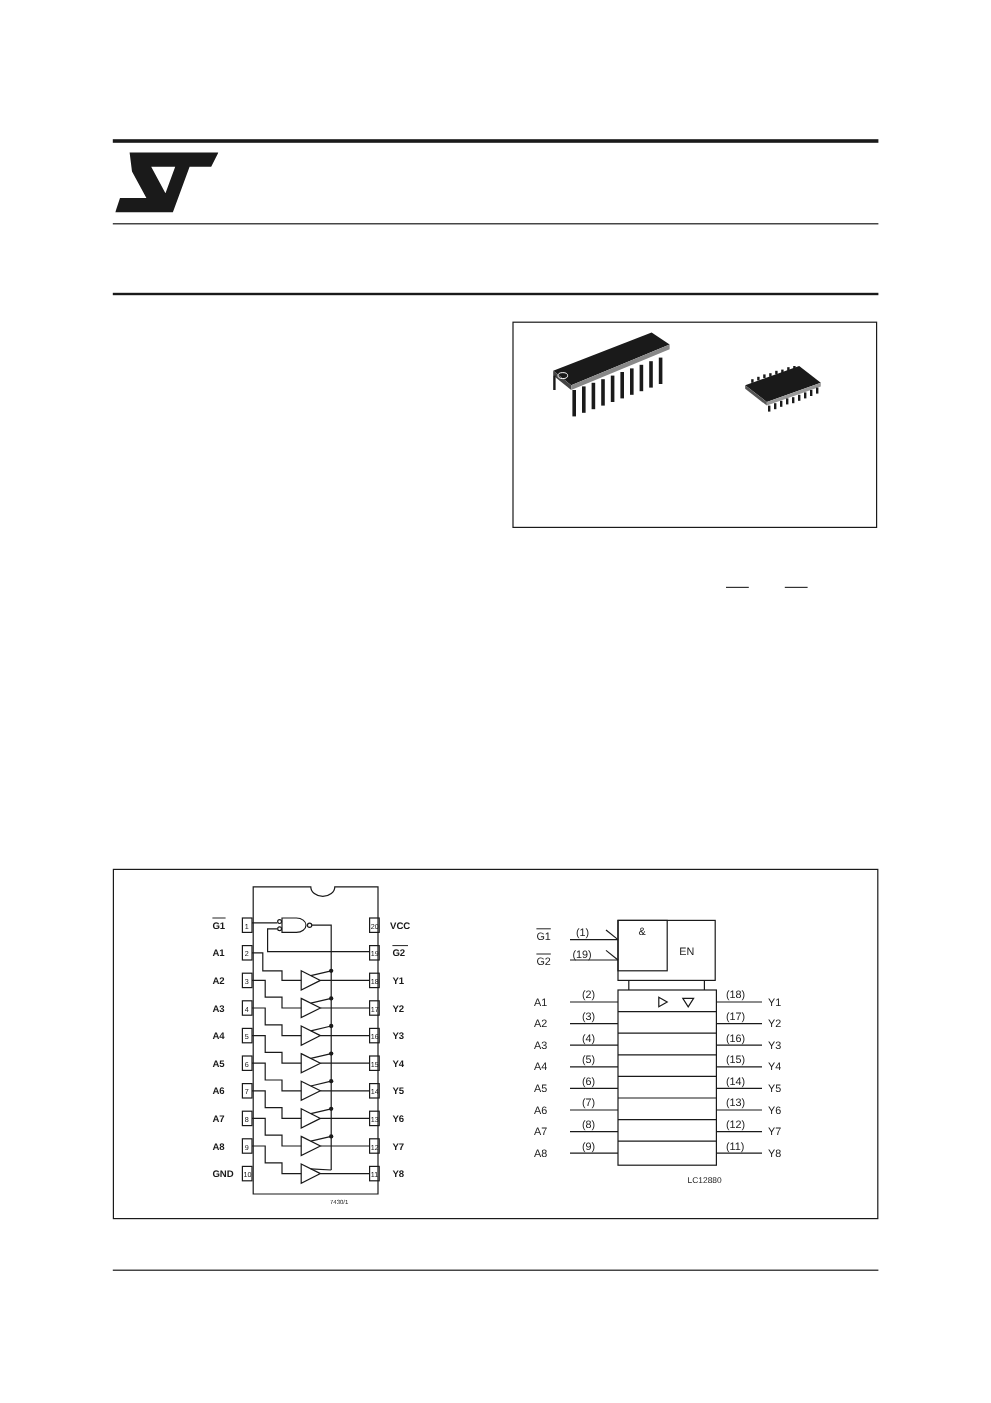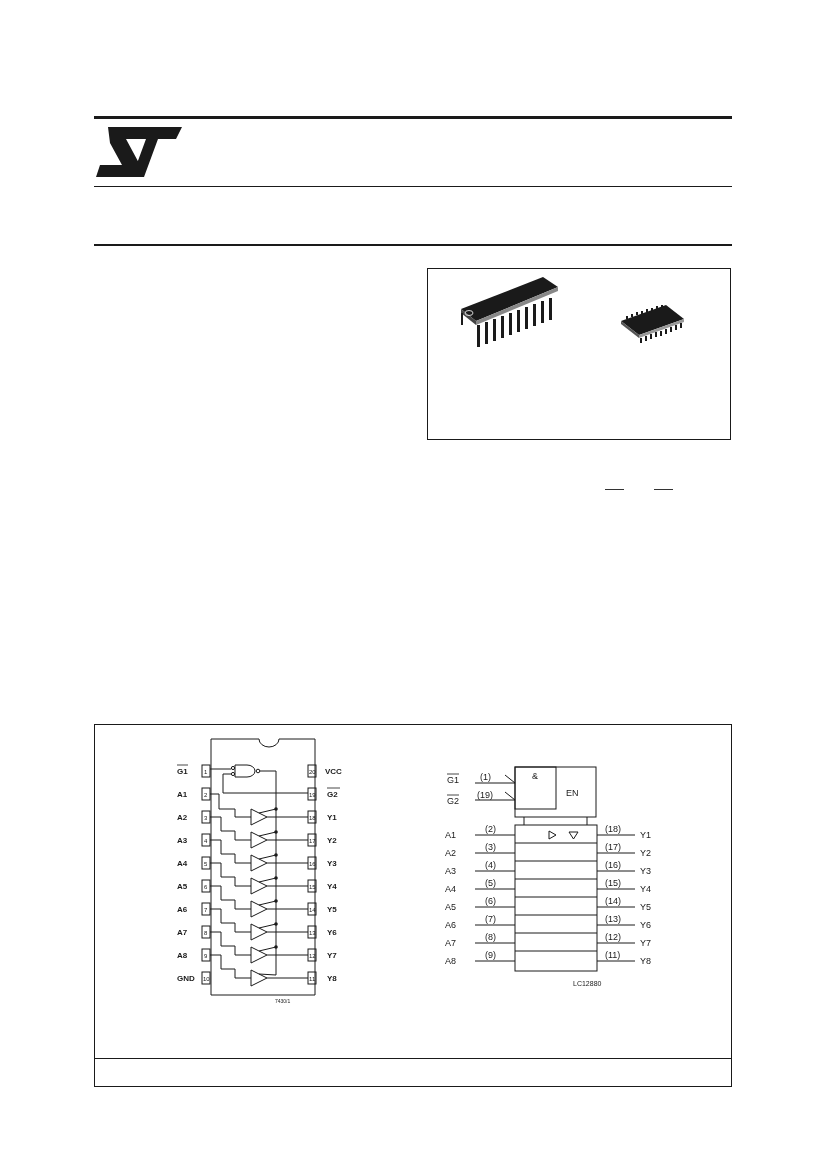--- a/index.html
+++ b/index.html
@@ -3,21 +3,21 @@
 <meta charset="utf-8">
 <style>
   html, body { margin: 0; padding: 0; background: #ffffff; }
   body { width: 826px; height: 1169px; position: relative; overflow: hidden;
          font-family: "Liberation Sans", sans-serif; color: #1a1a1a; }
   .rule { position: absolute; left: 94px; width: 638px; background: #1a1a1a; }
   .logo { position: absolute; left: 96px; top: 125px; width: 86px; height: 52px; }
   .pkg-box { position: absolute; left: 427px; top: 268px; width: 304px; height: 172px;
              border: 1px solid #1a1a1a; box-sizing: border-box; }
   .overbar { position: absolute; top: 489px; height: 1px; width: 19px; background: #333; }
-  .fig-box { position: absolute; left: 94px; top: 724px; width: 638px; height: 363px;
+  .fig-box { position: absolute; left: 94px; top: 724px; width: 638px; height: 292px;
              border: 1px solid #1a1a1a; box-sizing: border-box; }
   svg text { font-family: "Liberation Sans", sans-serif; }
 </style>
 </head>
 <body>
 
 <div class="rule" style="top:116px;height:3px;"></div>
 <svg class="logo" viewBox="0 0 86 52">
   <path d="M12 2 H86 L80 14 H62 L48 52 H36 L50 14 H30 L44 40 L40 52 H0 L4 40 H26 L14 18 Z" fill="#1a1a1a"></path>
 </svg>

